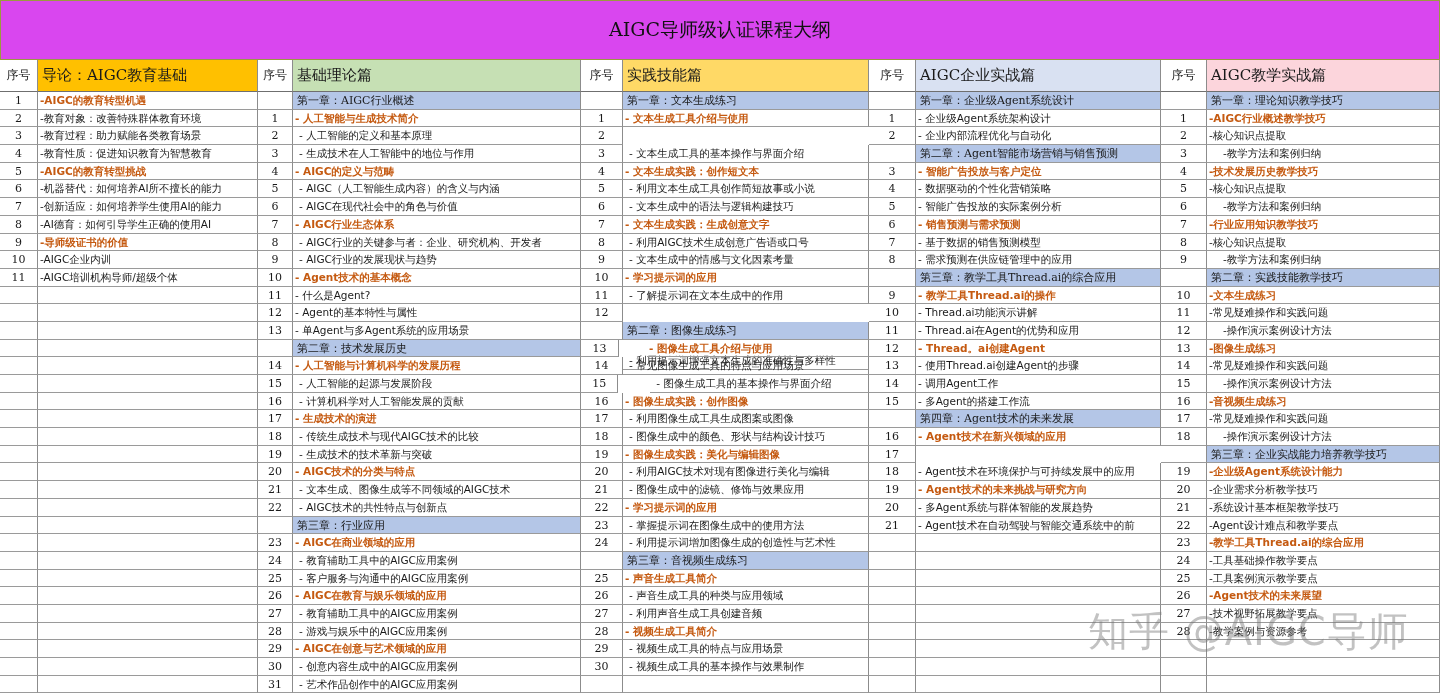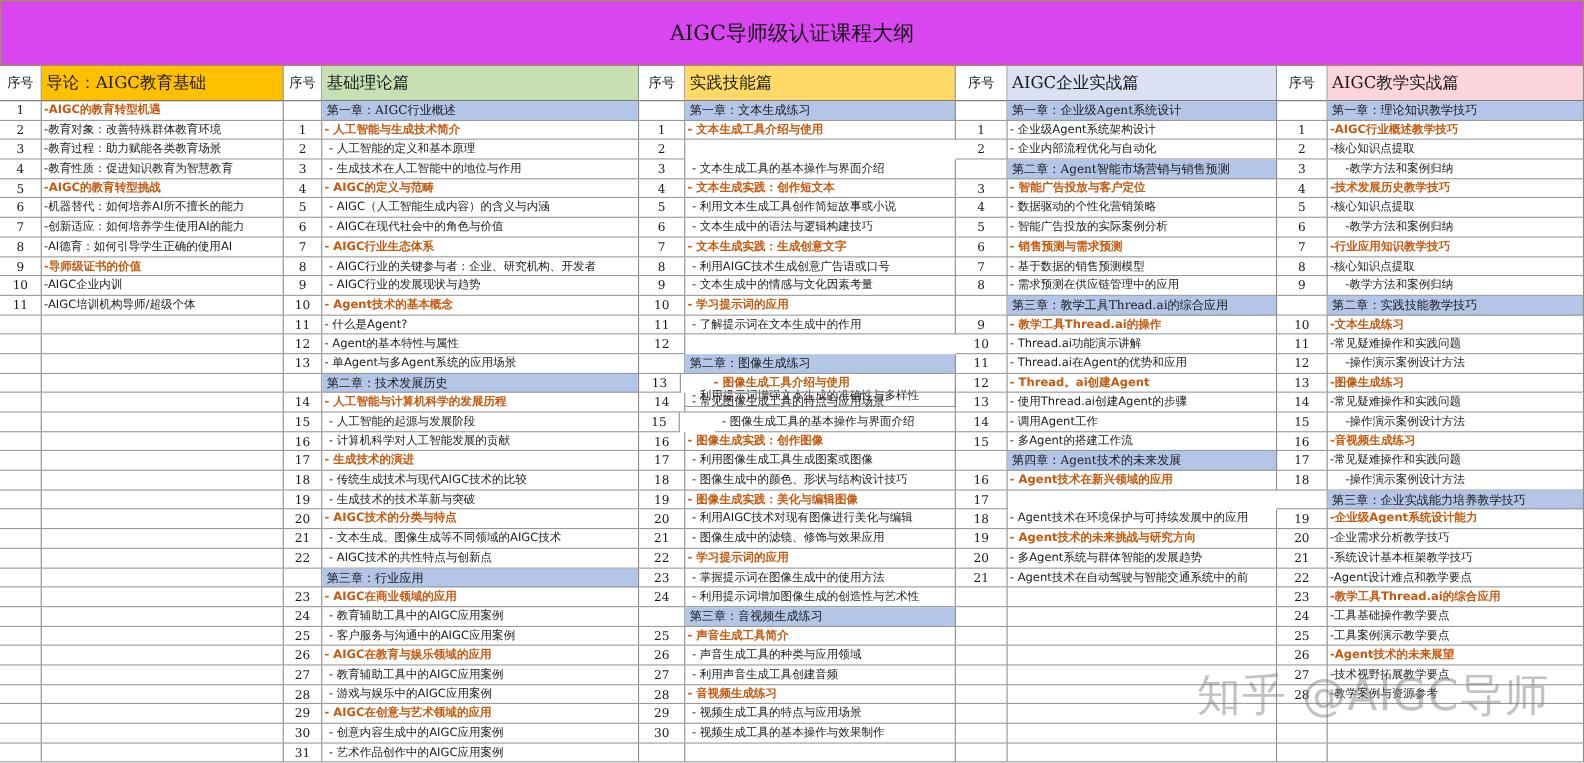--- a/index.html
+++ b/index.html
@@ -437,21 +437,21 @@
         <div class="row">
           <div class="cell-num" style="width: 42px;">26</div>
           <div class="cell-txt sub" style="width: 246px;"> - 声音生成工具的种类与应用领域</div>
         </div>
         <div class="row">
           <div class="cell-num" style="width: 42px;">27</div>
           <div class="cell-txt sub" style="width: 246px;"> - 利用声音生成工具创建音频</div>
         </div>
         <div class="row">
           <div class="cell-num" style="width: 42px;">28</div>
-          <div class="cell-txt hl" style="width: 246px;">- 音视频生成练习</div>
+          <div class="cell-txt hl" style="width: 246px;">- 视频生成工具简介</div>
         </div>
         <div class="row">
           <div class="cell-num" style="width: 42px;">29</div>
           <div class="cell-txt sub" style="width: 246px;"> - 视频生成工具的特点与应用场景</div>
         </div>
         <div class="row">
           <div class="cell-num" style="width: 42px;">30</div>
           <div class="cell-txt sub" style="width: 246px;"> - 视频生成工具的基本操作与效果制作</div>
         </div>
         <div class="row">

